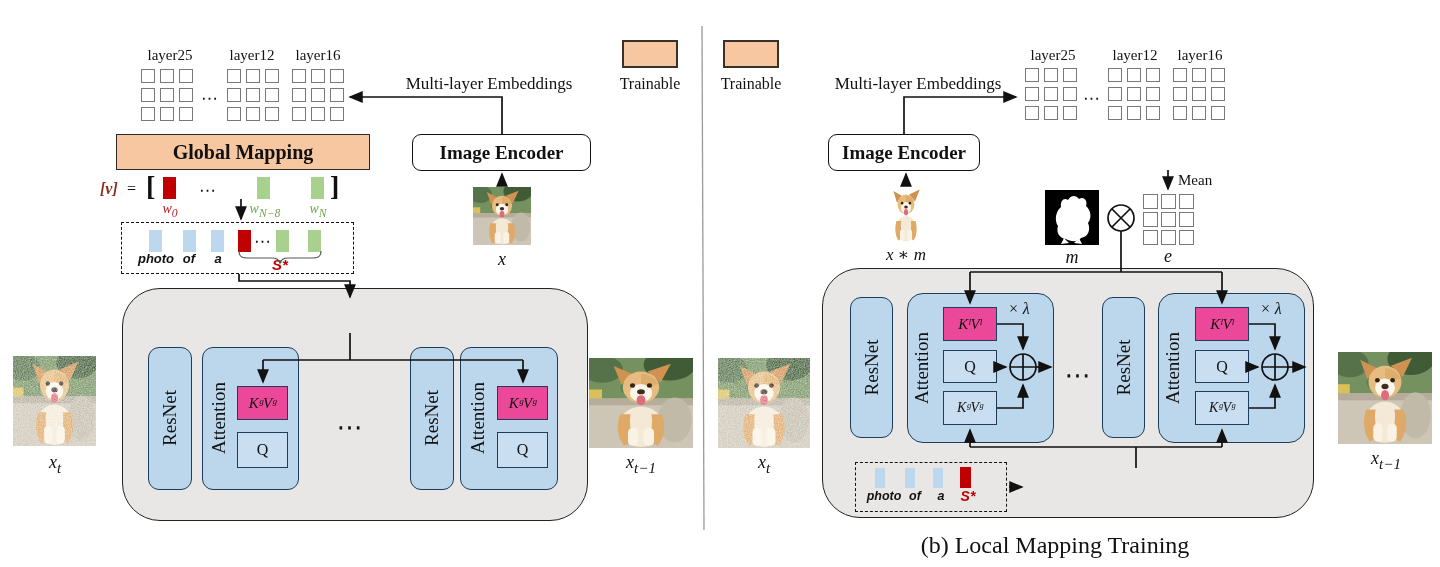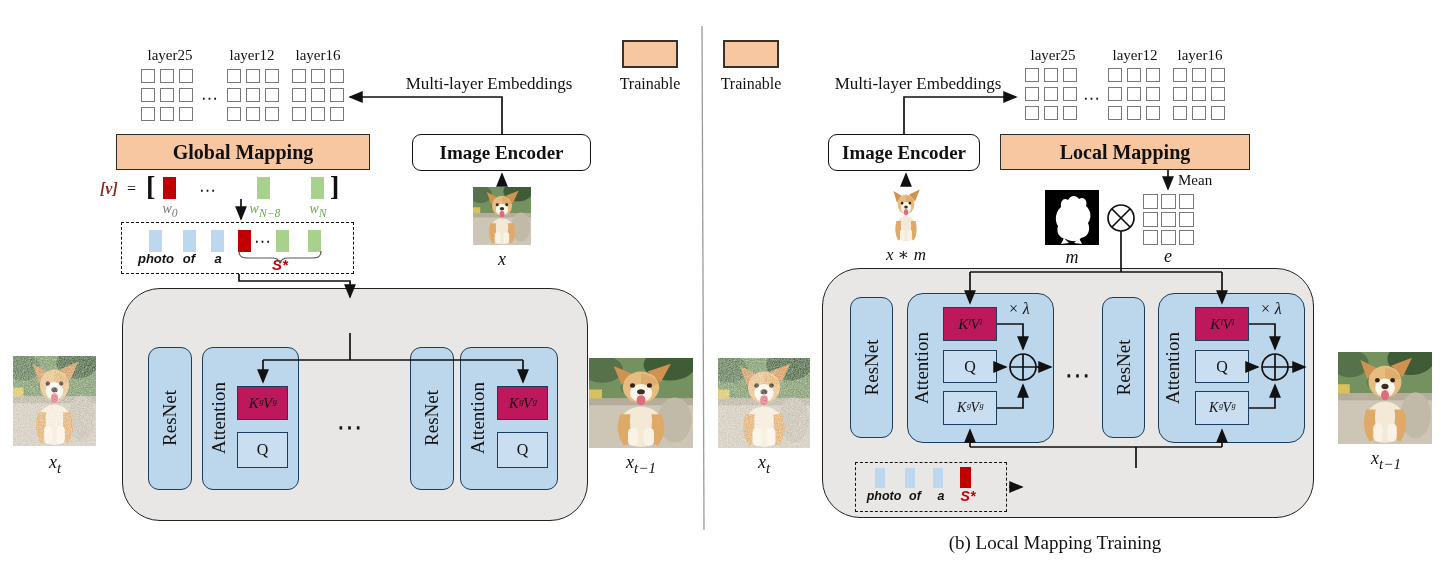--- a/index.html
+++ b/index.html
@@ -10,21 +10,21 @@
   .ital{font-style:italic;}
   .hand{font-family:Liberation Sans, sans-serif;font-style:italic;font-weight:600;}
   .orangebox{background:#F6C7A1;border:2px solid #3a3128;}
   .mapbox{background:#F6C7A1;border:1.8px solid #2e2a26;display:flex;align-items:center;justify-content:center;
           font-size:20px;font-weight:600;}
   .whitebox{background:#fff;border:1.7px solid #111;border-radius:9px;display:flex;align-items:center;justify-content:center;
           font-size:19px;font-weight:600;}
   .graybox{background:#E8E7E6;border:1.7px solid #222;border-radius:38px;}
   .bluebox{background:#BCD7EC;border:1.6px solid #1d3d5c;border-radius:11px;}
   .innerblue{background:#C9DEF0;border:1.5px solid #1d3d5c;display:flex;align-items:center;justify-content:center;font-size:16px;}
-  .innerorange{background:#be185d;border:1.5px solid #1d3d5c;display:flex;align-items:center;justify-content:center;font-size:15px;font-style:italic;}
+  .innerorange{background:#ec4899;border:1.5px solid #1d3d5c;display:flex;align-items:center;justify-content:center;font-size:15px;font-style:italic;}
   .vlbl{position:absolute;transform:rotate(-90deg);text-align:center;font-size:19px;white-space:nowrap;}
   .sqgrid{position:absolute;display:grid;grid-template-columns:repeat(3,14px);grid-auto-rows:14px;gap:5px;}
   .sqgrid.egrid{grid-template-columns:repeat(3,15px);grid-auto-rows:15px;gap:3px;}
   .sq{border:1.5px solid #787878;background:#fff;box-sizing:border-box;}
   .dashedbox{border:1.7px dashed #111;background:transparent;}
   .tok{position:absolute;}
   .dots{position:absolute;font-size:17px;letter-spacing:1px;transform:translateX(-50%);}
   svg.overlay{position:absolute;left:0;top:0;z-index:6;pointer-events:none;}
   .zb{z-index:2;} .zm{z-index:3;} .zt{z-index:4;}
   #watermark{position:absolute;left:1058px;top:474px;z-index:9;font-family:"DejaVu Sans",sans-serif;
@@ -124,21 +124,21 @@
   <span class="lbl ital" style="left:502px;top:249px;font-size:18px;">x</span>
 
   <span class="abs ital" style="left:100px;top:180px;font-size:16px;font-weight:700;color:#8B2B20;">[v]</span>
   <span class="abs" style="left:127px;top:180px;font-size:16px;">=</span>
   <span class="abs" style="left:146px;top:170px;font-size:28px;font-weight:700;">[</span>
   <div class="tok" style="left:163px;top:177px;width:13px;height:22px;background:#C00000;"></div>
   <span class="dots" style="left:208px;top:180px;">⋯</span>
   <div class="tok" style="left:257px;top:177px;width:13px;height:22px;background:#A9D18E;"></div>
   <div class="tok" style="left:311px;top:177px;width:13px;height:22px;background:#A9D18E;"></div>
   <span class="abs" style="left:330px;top:170px;font-size:28px;font-weight:700;">]</span>
-  <span class="lbl ital" style="left:170px;top:201px;font-size:14px;color:#737373;"><span>w</span><sub>0</sub></span>
+  <span class="lbl ital" style="left:170px;top:201px;font-size:14px;color:#b91c1c;"><span>w</span><sub>0</sub></span>
   <span class="lbl ital" style="left:265px;top:201px;font-size:14px;color:#6FA84F;"><span>w</span><sub>N−8</sub></span>
   <span class="lbl ital" style="left:318px;top:201px;font-size:14px;color:#6FA84F;"><span>w</span><sub>N</sub></span>
 
   <div class="abs dashedbox zm" style="left:121px;top:222px;width:233px;height:52px;"></div>
   <div class="tok" style="left:149px;top:230px;width:13px;height:22px;background:#BDD7EE;"></div>
   <div class="tok" style="left:183px;top:230px;width:13px;height:22px;background:#BDD7EE;"></div>
   <div class="tok" style="left:211px;top:230px;width:13px;height:22px;background:#BDD7EE;"></div>
   <div class="tok" style="left:238px;top:230px;width:13px;height:22px;background:#C00000;"></div>
   <span class="dots" style="left:263px;top:231px;">⋯</span>
   <div class="tok" style="left:276px;top:230px;width:13px;height:22px;background:#A9D18E;"></div>
@@ -213,21 +213,20 @@
       <div class="sq"></div>
       <div class="sq"></div>
       <div class="sq"></div>
       <div class="sq"></div>
       <div class="sq"></div>
       <div class="sq"></div>
       <div class="sq"></div>
     </div>
   <span class="dots" style="left:1092px;top:88px;">⋯</span>
 
-  <div class="abs mapbox zm" style="left:1000px;top:134px;width:250px;height:36px;">Local Mapping</div>
   <span class="abs" style="left:1178px;top:172px;font-size:15px;">Mean</span>
 
   <svg class="abs zm" style="left:882px;top:186px;" width="48" height="56">
       <use href="#dog-cut" width="48" height="56"></use>
     </svg>
   <span class="lbl ital" style="left:906px;top:244px;font-size:17px;">x ∗ m</span>
   <svg class="abs zm" style="left:1045px;top:190px;" width="54" height="55" viewBox="0 0 54 55">
     <rect width="54" height="55" fill="#000"></rect>
     <path fill="#fff" d="M21,49 C14,48 11,42 13,36 C9,30 11,21 16,17 C15,11 19,7 23,10 C26,5 31,5 34,9 C39,6 43,11 41,16 C46,20 47,28 43,33 C46,40 43,47 36,48 C33,52 26,52 21,49 Z"></path>
     <path fill="#fff" d="M19,48 L16,54 L24,53 Z M34,48 L37,54 L29,53 Z"></path>
@@ -268,21 +267,21 @@
 
   <div class="abs dashedbox zt" style="left:855px;top:462px;width:152px;height:50px;"></div>
   <div class="tok zt" style="left:875px;top:468px;width:10px;height:20px;background:#BDD7EE;"></div>
   <div class="tok zt" style="left:905px;top:468px;width:10px;height:20px;background:#BDD7EE;"></div>
   <div class="tok zt" style="left:933px;top:468px;width:10px;height:20px;background:#BDD7EE;"></div>
   <div class="tok zt" style="left:960px;top:467px;width:11px;height:21px;background:#C00000;"></div>
   <span class="lbl hand zt" style="left:884px;top:489px;font-size:12.5px;">photo</span>
   <span class="lbl hand zt" style="left:915px;top:489px;font-size:12.5px;">of</span>
   <span class="lbl hand zt" style="left:941px;top:489px;font-size:12.5px;">a</span>
   <span class="lbl hand zt" style="left:968px;top:488px;font-size:14px;color:#C00000;">S*</span>
-  <span class="lbl" style="left:1055px;top:532px;font-size:19px;">(b) Local Mapping Training</span>
+  <span class="lbl" style="left:1055px;top:532px;font-size:24px;">(b) Local Mapping Training</span>
 
   <svg class="abs zm" style="left:718px;top:358px;" width="92" height="90">
       <use href="#dog-photo" width="92" height="90"></use>
       <rect width="92" height="90" filter="url(#grain)" opacity="0.55"></rect>
     </svg>
   <span class="lbl ital" style="left:764px;top:452px;font-size:18px;"><span>x</span><sub>t</sub></span>
   <svg class="abs zm" style="left:1338px;top:352px;" width="94" height="92">
       <use href="#dog-photo" width="94" height="92"></use>
     </svg>
   <span class="lbl ital" style="left:1386px;top:448px;font-size:18px;"><span>x</span><sub>t−1</sub></span>

